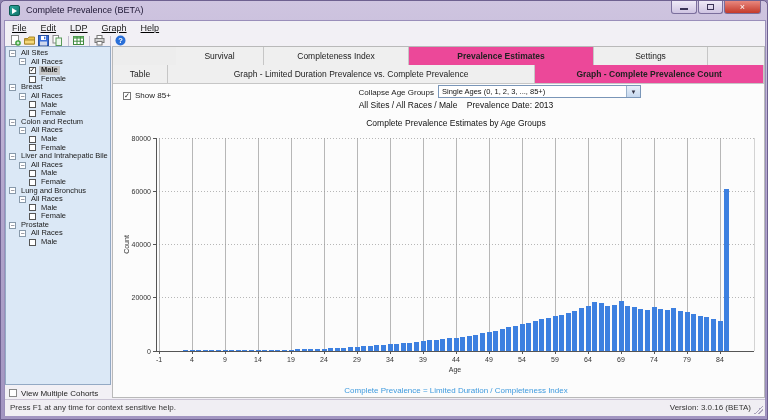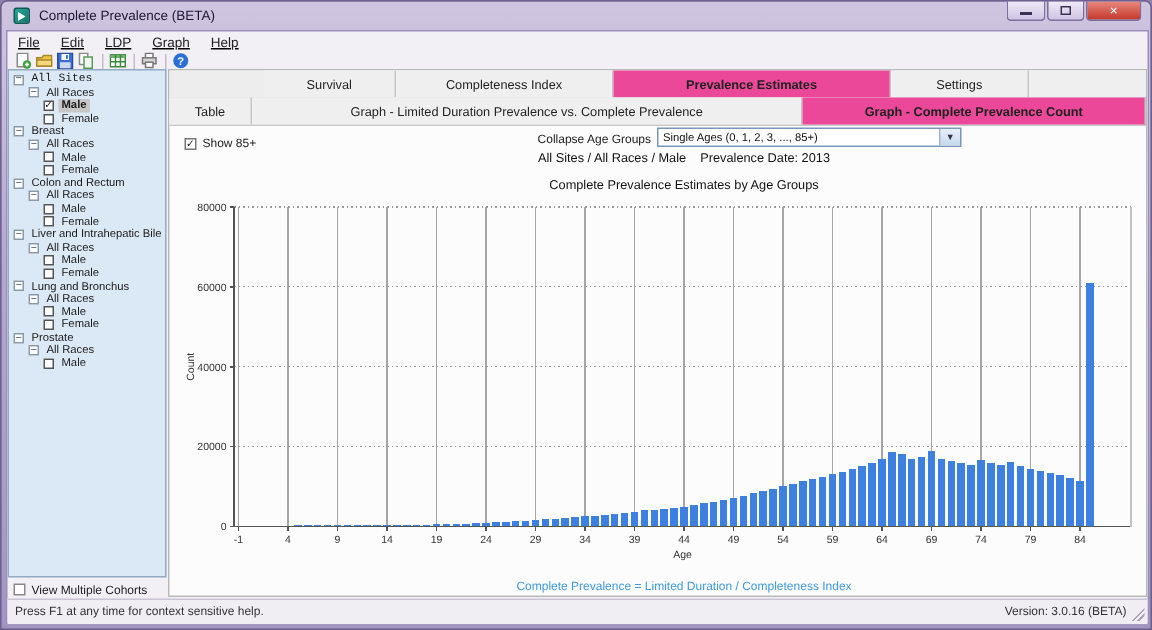--- a/index.html
+++ b/index.html
@@ -150,21 +150,21 @@
       <span class="tool-btn">
         <svg width="11" height="11">
           <circle cx="5.5" cy="5.5" r="5" fill="#2a6fd8"></circle>
           <text x="5.5" y="8.2" text-anchor="middle" font-size="7.5" font-weight="bold" fill="#fff" font-family="Liberation Sans,sans-serif">?</text>
         </svg>
       </span>
     </div>
 
   <div class="sidebar">
     <div class="tree" id="tree">
-        <div class="tree-row" style="padding-left: 3px; font-family: Liberation Mono, monospace;">
+        <div class="tree-row" style="padding-left: 3px;">
           <span class="expander">−</span>
           <span class="lbl">All Sites</span>
         </div>
         <div class="tree-row" style="padding-left: 13px;">
           <span class="expander">−</span>
           <span class="lbl">All Races</span>
         </div>
         <div class="tree-row selected" style="padding-left: 23px;">
           <span class="cbx">✓</span>
           <span class="lbl">Male</span>
@@ -256,21 +256,21 @@
     <span class="cbx"></span>
     <span>View Multiple Cohorts</span>
   </div>
 
   <div class="main">
     <div class="tabrow tabrow1" id="tabrow1">
         <div class="tab" style="width: 63px; margin-top: 47px;">Incidence</div>
         <div class="tab" style="width: 88px;">Survival</div>
         <div class="tab" style="width: 145px;">Completeness Index</div>
         <div class="tab selected" style="width: 185px;">Prevalence Estimates</div>
-        <div class="tab" style="width: 92px;">Settings</div>
+        <div class="tab" style="width: 114px;">Settings</div>
         <div class="tab-filler"></div>
       </div>
     <div class="tabrow tabrow2" id="tabrow2">
         <div class="tab" style="width: 55px;">Table</div>
         <div class="tab" style="width: 368px;">Graph - Limited Duration Prevalence vs. Complete Prevalence</div>
         <div class="tab selected" style="width: 229px;">Graph - Complete Prevalence Count</div>
         <div class="tab-filler"></div>
       </div>
 
     <div class="controls">

